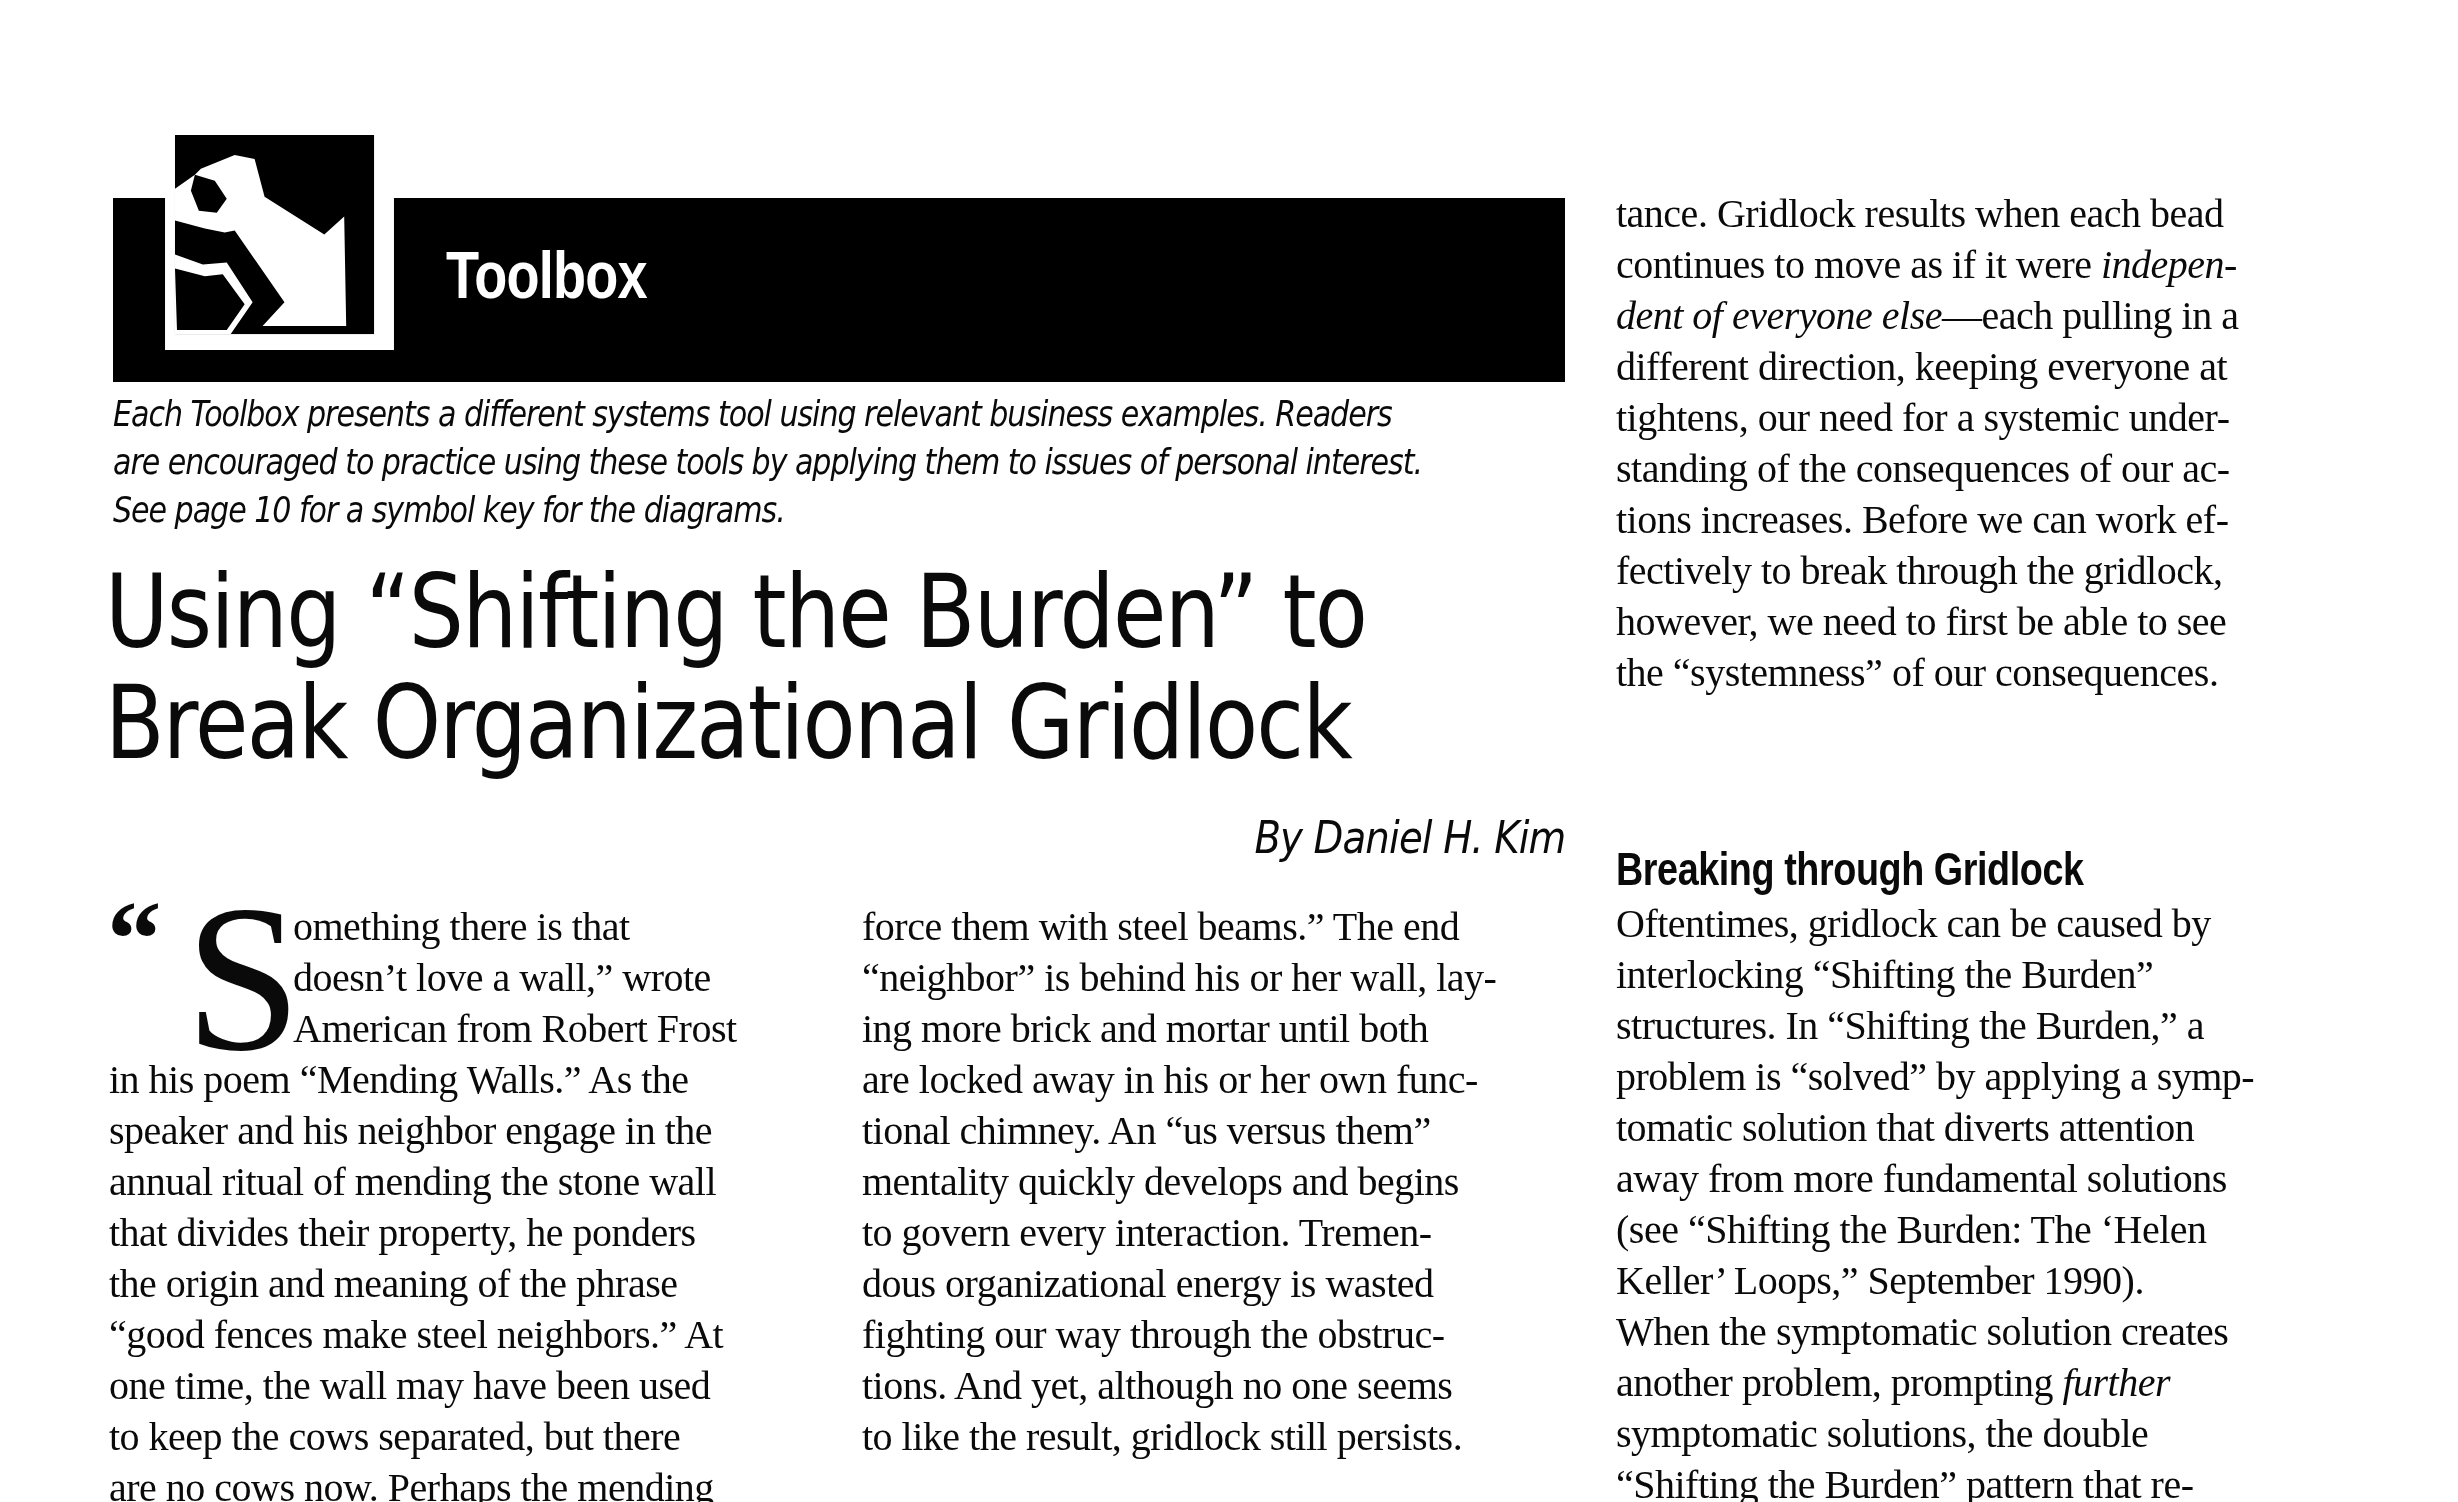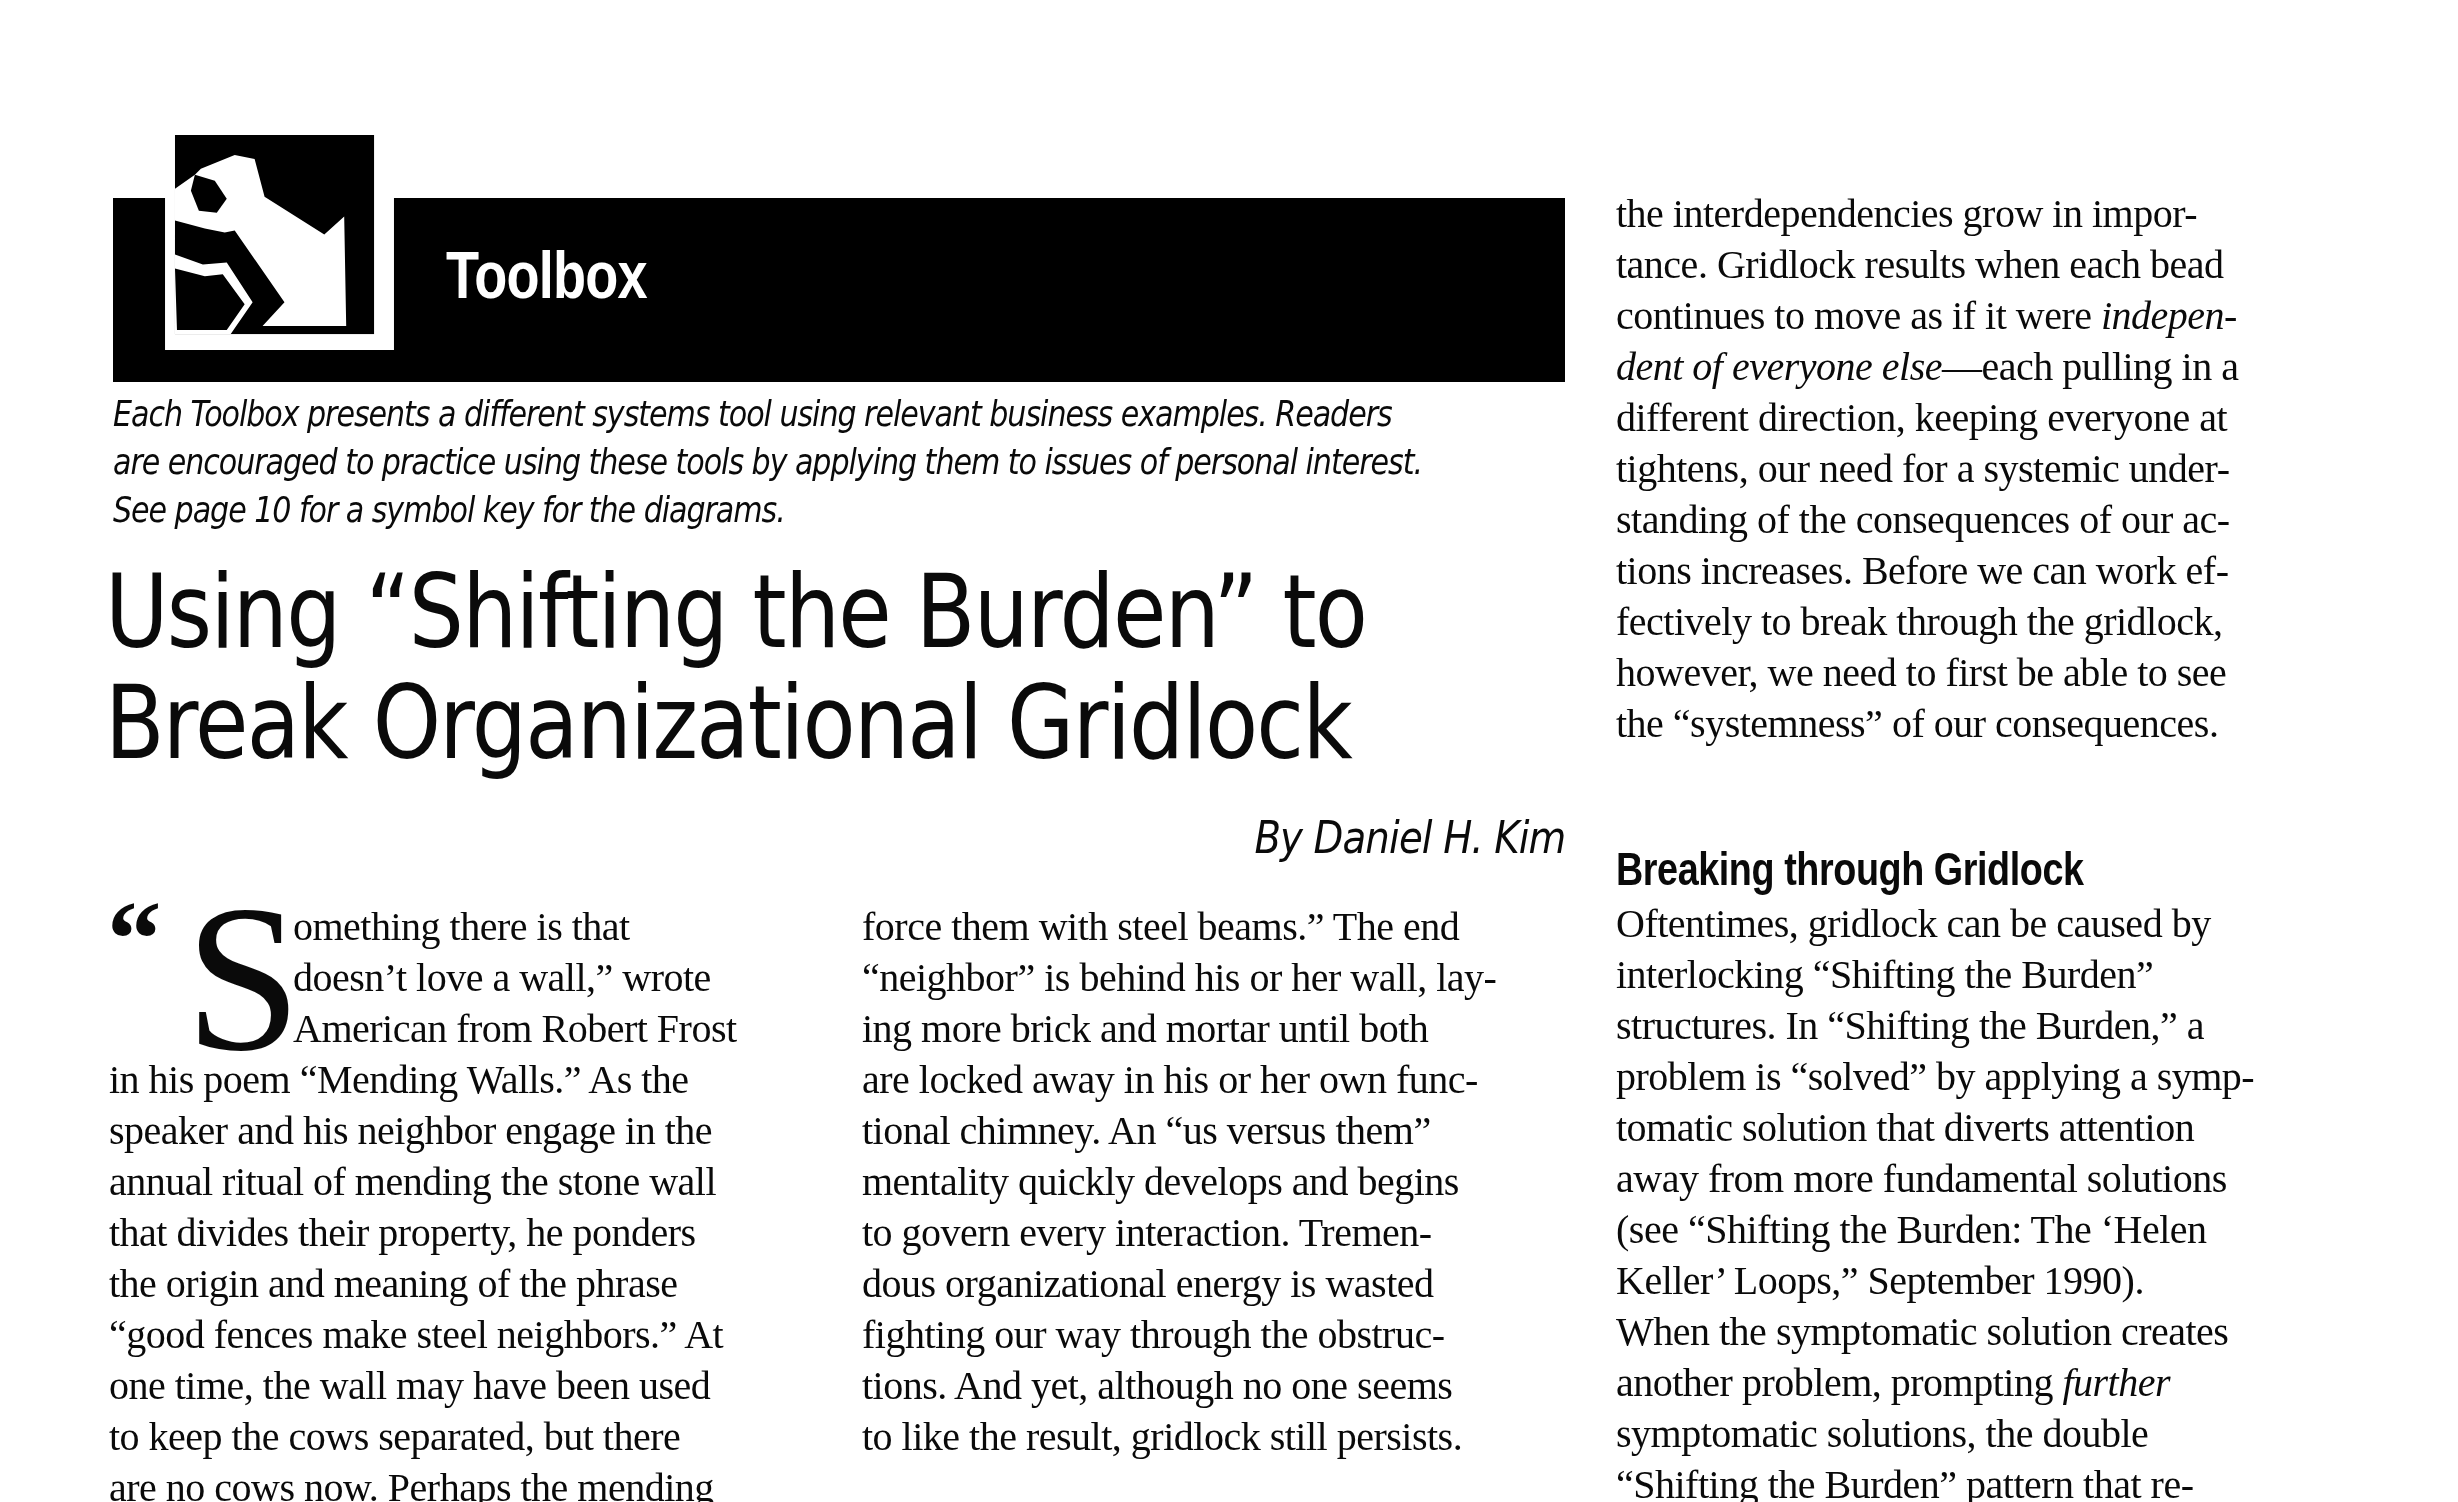--- a/index.html
+++ b/index.html
@@ -83,21 +83,20 @@
   <div class="ln">tional chimney.  An “us versus them”</div>
   <div class="ln">mentality quickly develops and begins</div>
   <div class="ln">to govern every interaction.  Tremen-</div>
   <div class="ln">dous organizational energy is wasted</div>
   <div class="ln">fighting our way through the obstruc-</div>
   <div class="ln">tions.  And yet, although no one seems</div>
   <div class="ln">to like the result, gridlock still persists.</div>
 </div>
 
 <div id="col3" class="abs col">
-  <div class="ln">the interdependencies grow in impor-</div>
   <div class="ln">tance.  Gridlock results when each bead</div>
   <div class="ln"><span>continues to move as if it were </span><em>indepen-</em></div>
   <div class="ln"><em>dent of everyone else</em><span>—each pulling in a</span></div>
   <div class="ln">different direction, keeping everyone at</div>
   <div class="ln">tightens, our need for a systemic under-</div>
   <div class="ln">standing of the consequences of our ac-</div>
   <div class="ln">tions increases.  Before we can work ef-</div>
   <div class="ln">fectively to break through the gridlock,</div>
   <div class="ln">however, we need to first be able to see</div>
   <div class="ln">the “systemness” of our consequences.</div>

